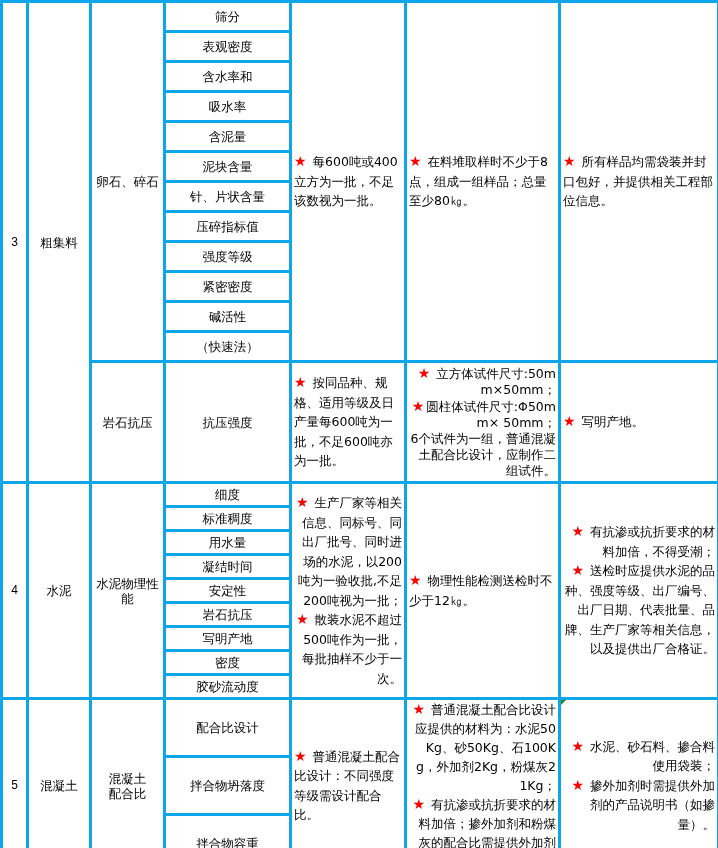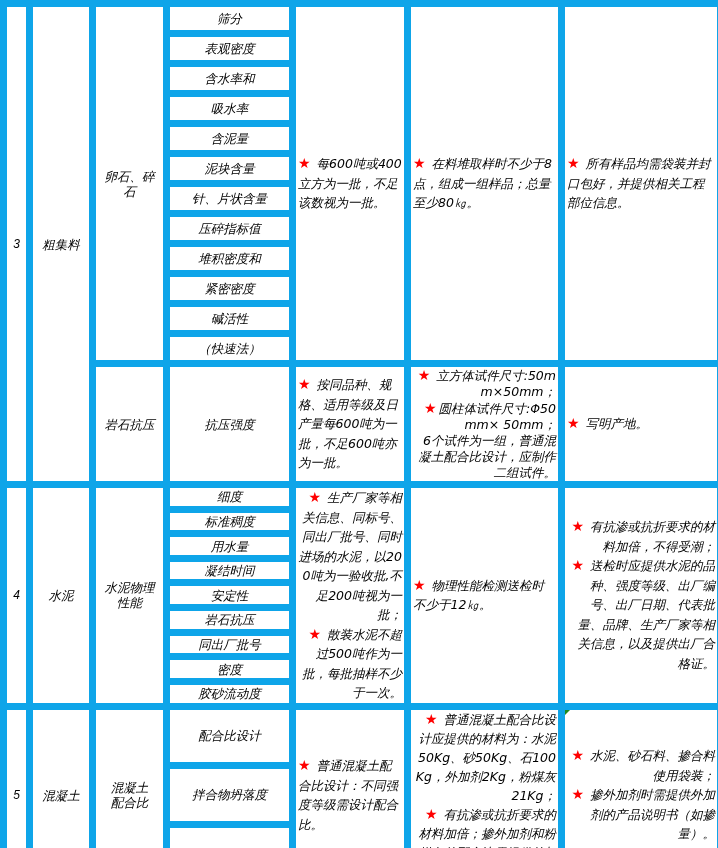--- a/index.html
+++ b/index.html
@@ -1,19 +1,19 @@
 <!DOCTYPE html>
 <html><head>
 <meta charset="utf-8">
 <style>
   html, body { margin: 0; padding: 0; background: #ffffff; }
   body { width: 718px; height: 848px; overflow: hidden; position: relative;
          font-family: "DejaVu Sans", "Liberation Sans", sans-serif; font-size: 12.5px; color: #000; }
   table { border-collapse: collapse; table-layout: fixed; position: absolute; left: 0; top: 0; width: 717px; }
-  td { border: 7px solid #0ea5e9; padding: 0 3px; vertical-align: middle; line-height: 15px; word-break: break-all; font-style: italic; }
+  td { border: 3px solid #0ea5e9; padding: 0 3px; vertical-align: middle; line-height: 15px; word-break: break-all; }
   td.c { text-align: center; }
   td.seq { text-align: center; font-family: "Liberation Sans", sans-serif; font-size: 12px; }
   .star { color: #ff0000; font-size: 14px; margin-right: 6px; }
   .para { display: block; text-align: right; }
   .req { padding-left: 2px; padding-right: 2px; line-height: 19.5px; }
   .rs { position: relative; }
   .comment-flag { position: absolute; left: 0; top: 0; width: 0; height: 0;
                   border-top: 5px solid #1e8a1e; border-right: 5px solid transparent; }
 </style>
 </head>
@@ -61,21 +61,21 @@
     <tr style="height:30px">
         <td class="c">泥块含量</td>
       </tr>
     <tr style="height:30px">
         <td class="c">针、片状含量</td>
       </tr>
     <tr style="height:30px">
         <td class="c">压碎指标值</td>
       </tr>
     <tr style="height:30px">
-        <td class="c">堆积密度和</td>
+        <td class="c">强度等级</td>
       </tr>
     <tr style="height:30px">
         <td class="c">紧密密度</td>
       </tr>
     <tr style="height:30px">
         <td class="c">碱活性</td>
       </tr>
     <tr style="height:30px">
         <td class="c">（快速法）</td>
       </tr>
@@ -126,21 +126,21 @@
     <tr style="height:24px">
         <td class="c">凝结时间</td>
       </tr>
     <tr style="height:24px">
         <td class="c">安定性</td>
       </tr>
     <tr style="height:24px">
         <td class="c">岩石抗压</td>
       </tr>
     <tr style="height:24px">
-        <td class="c">同出厂批号</td>
+        <td class="c">写明产地</td>
       </tr>
     <tr style="height:24px">
         <td class="c">密度</td>
       </tr>
     <tr style="height:24px">
         <td class="c">胶砂流动度</td>
       </tr>
 
     <tr style="height:50px">
       <td class="seq" rowspan="3">5</td>

